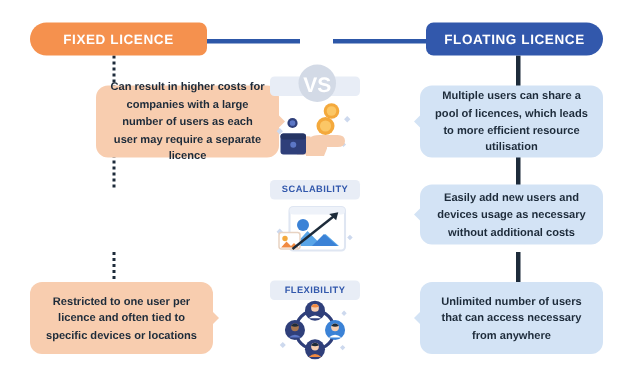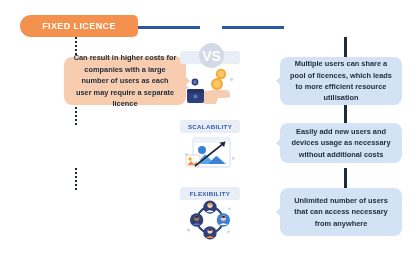--- a/index.html
+++ b/index.html
@@ -171,20 +171,21 @@
   <div class="vline-left" style="top:37px;  height:22px;"></div>
   <div class="vline-left" style="top:103px; height:22px;"></div>
   <div class="vline-left" style="top:168px; height:22px;"></div>
 
   <div class="vline-right" style="top:37px;  height:22px;"></div>
   <div class="vline-right" style="top:103px; height:22px;"></div>
   <div class="vline-right" style="top:168px; height:22px;"></div>
 
   <div class="pill fixed">FIXED LICENCE</div>
 
+  <div class="pill floating">FLOATING LICENCE</div>
 
   <div class="vs-badge">VS</div>
 
   <div class="box left" style="top:57px; height:48px;margin-left:44px;">Can result in higher costs for companies with a large number of users as each user may require a separate licence</div>
 
   <div class="box right" style="top:57px; height:48px;">Multiple users can share a pool of licences, which leads to more efficient resource utilisation</div>
 
   <div class="cat-label" style="top:51px;">COST</div>
 
   <div class="cat-icon" style="top:64px;">
@@ -231,20 +232,21 @@
 
       <rect x="4" y="22" width="14" height="11" rx="1.6" fill="#ffffff" stroke="#e8d3c2" stroke-width="1"></rect>
       <circle cx="8" cy="26" r="1.8" fill="#f4a93c"></circle>
       <path d="M5.4 32 l3.6 -4 l3 3 l2 -2 l3 3 z" fill="#f08a42"></path>
 
       <path d="M13 33 L42 10" stroke="#1d2b3a" stroke-width="1.6" fill="none"></path>
       <path d="M43.5 8.5 l-6 1.2 l4.6 4.2 z" fill="#1d2b3a"></path>
     </svg>
   </div>
 
+  <div class="box left" style="top:188px; height:48px;">Restricted to one user per licence and often tied to specific devices or locations</div>
 
   <div class="box right" style="top:188px; height:48px;">Unlimited number of users that can access necessary from anywhere</div>
 
   <div class="cat-label" style="top:187px;">FLEXIBILITY</div>
 
   <div class="cat-icon" style="top:199px;">
     <svg viewBox="0 0 56 44">
 
       <rect x="4" y="31" width="3" height="3" fill="#cdd9ee" transform="rotate(45 5.5 32.5)"></rect>
       <rect x="47" y="9" width="2.6" height="2.6" fill="#cdd9ee" transform="rotate(45 48.3 10.3)"></rect>

